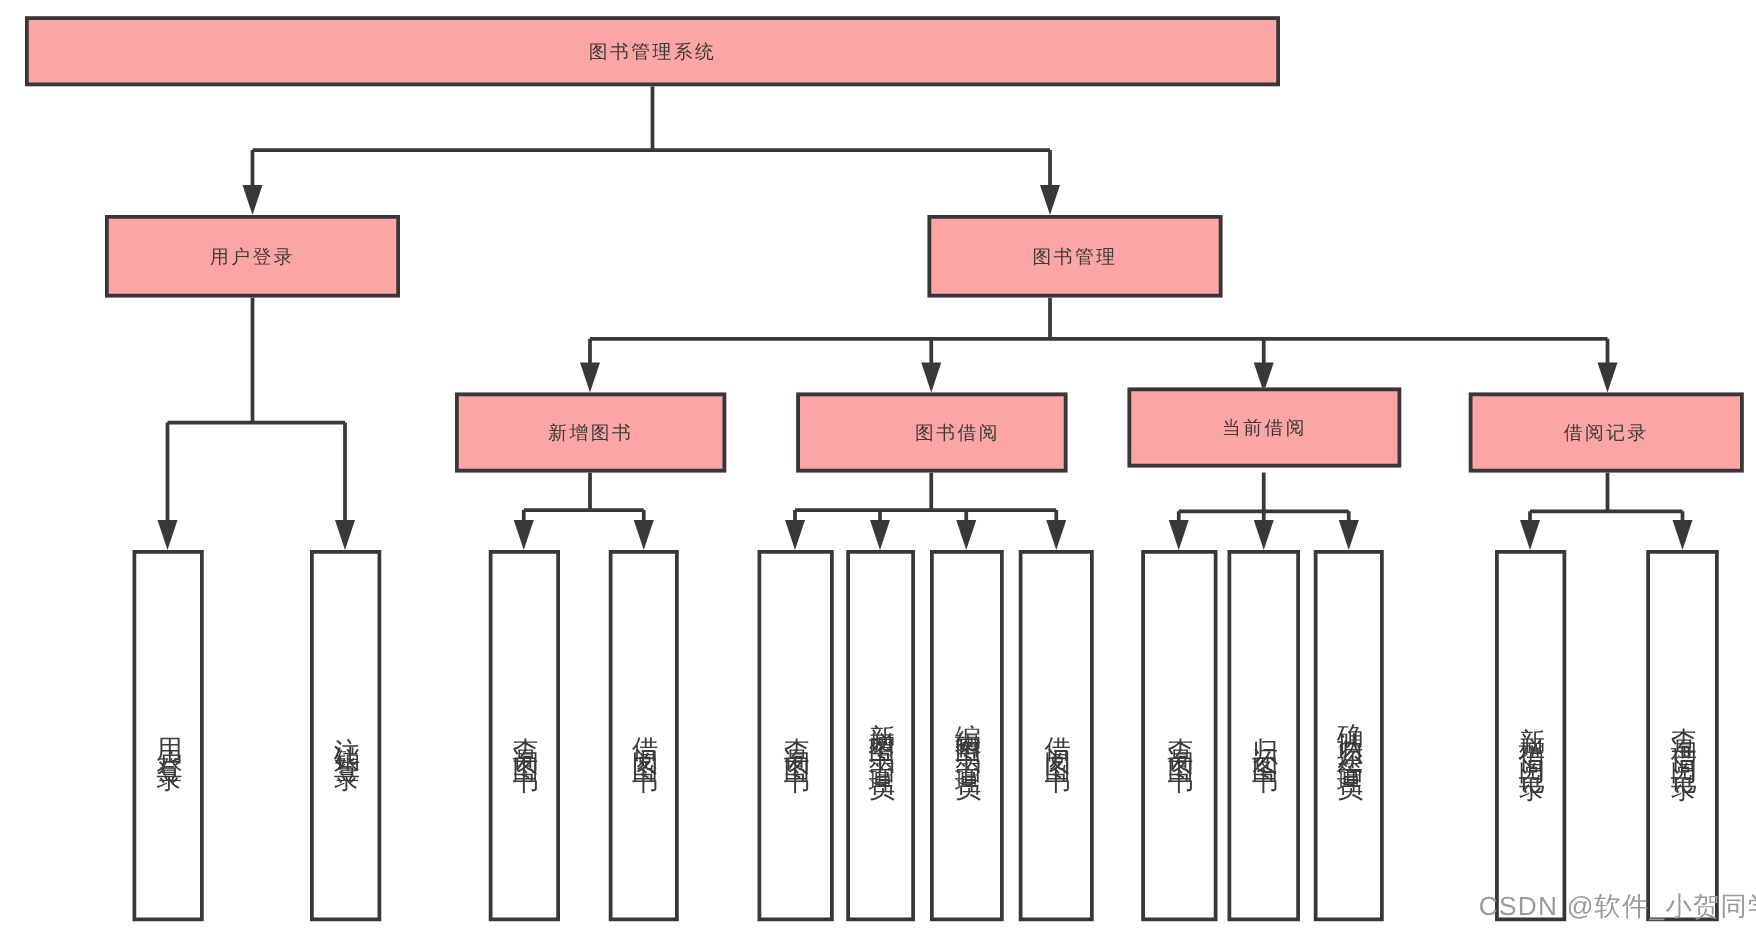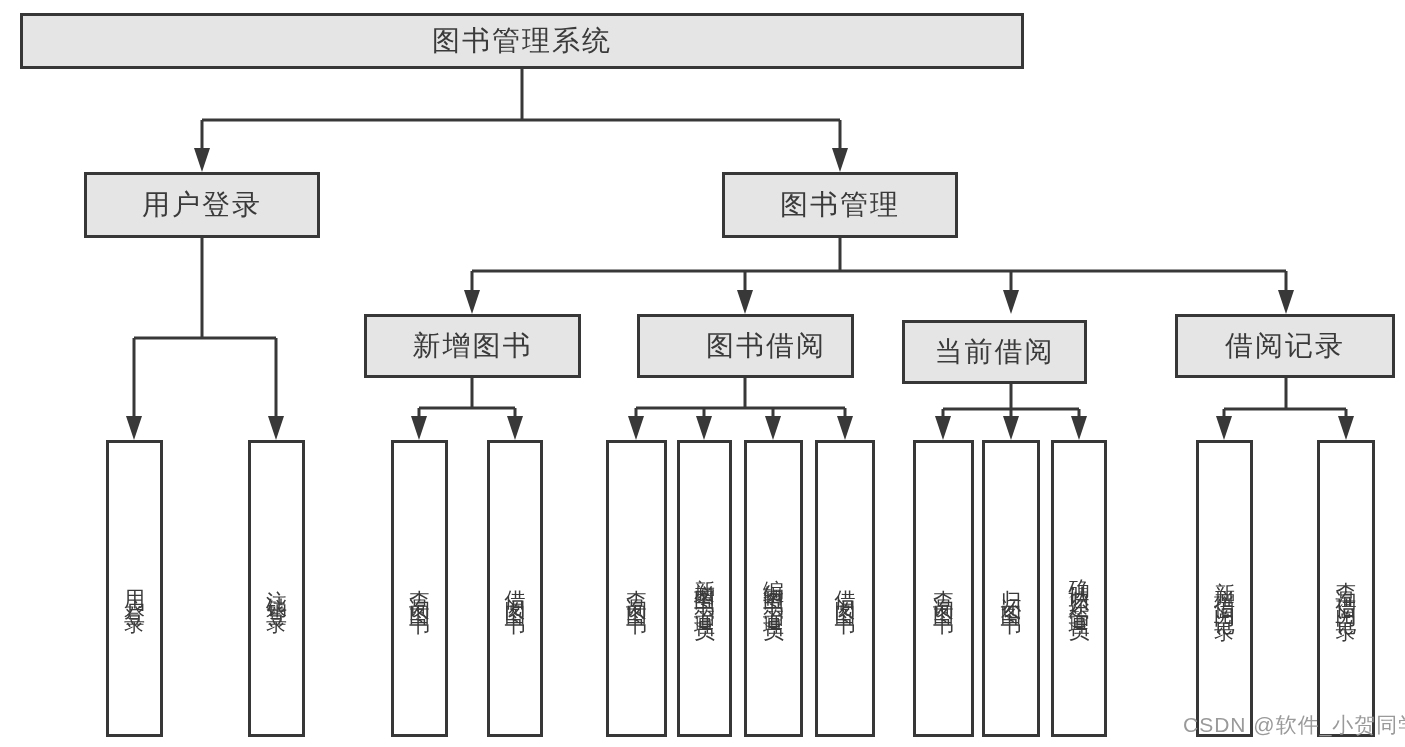--- a/index.html
+++ b/index.html
@@ -9,23 +9,23 @@
     background:#ffffff;
     font-family:"Liberation Sans","DejaVu Sans",sans-serif;
     color:#3a3a3a;
     overflow:hidden;
   }
   #wires{position:absolute;left:0;top:0;z-index:1;}
   .hbox{
     position:absolute;
     box-sizing:border-box;
     border:3px solid #373737;
-    background:#e5e5e5;
+    background:#fca5a5;
     display:flex;align-items:center;justify-content:center;
-    font-size:28px;letter-spacing:2px;
+    font-size:15px;letter-spacing:2px;
     z-index:2;
   }
   .vbox{
     position:absolute;
     box-sizing:border-box;
     border:3px solid #373737;
     background:#ffffff;
     display:flex;align-items:center;justify-content:center;
     writing-mode:vertical-rl;
     text-orientation:mixed;
@@ -84,31 +84,31 @@
     <polygon points="1338,416 1354,416 1346,440" fill="#383838" stroke="none"></polygon>
   </svg>
 
   <div class="hbox" style="left:20px;top:13px;width:1004px;height:56px;">
     <span>图书管理系统</span>
   </div>
 
   <div class="hbox" style="left:84px;top:172px;width:236px;height:66px;">
     <span>用户登录</span>
   </div>
-  <div class="hbox" style="left:722px;top:172px;width:236px;height:66px;text-align:center;">
+  <div class="hbox" style="left:742px;top:172px;width:236px;height:66px;text-align:center;">
     <span>图书管理</span>
   </div>
 
   <div class="hbox" style="left:364px;top:314px;width:217px;height:64px;">
     <span>新增图书</span>
   </div>
   <div class="hbox" style="left:637px;top:314px;width:217px;height:64px;padding-left:41px;">
     <span>图书借阅</span>
   </div>
-  <div class="hbox" style="left:902px;top:320px;width:185px;height:64px;">
+  <div class="hbox" style="left:902px;top:310px;width:219px;height:64px;">
     <span>当前借阅</span>
   </div>
   <div class="hbox" style="left:1175px;top:314px;width:220px;height:64px;">
     <span>借阅记录</span>
   </div>
 
   <div class="vbox" style="left:106px;top:440px;width:57px;height:297px;">
     <span>用户登录</span>
   </div>
   <div class="vbox" style="left:248px;top:440px;width:57px;height:297px;">

